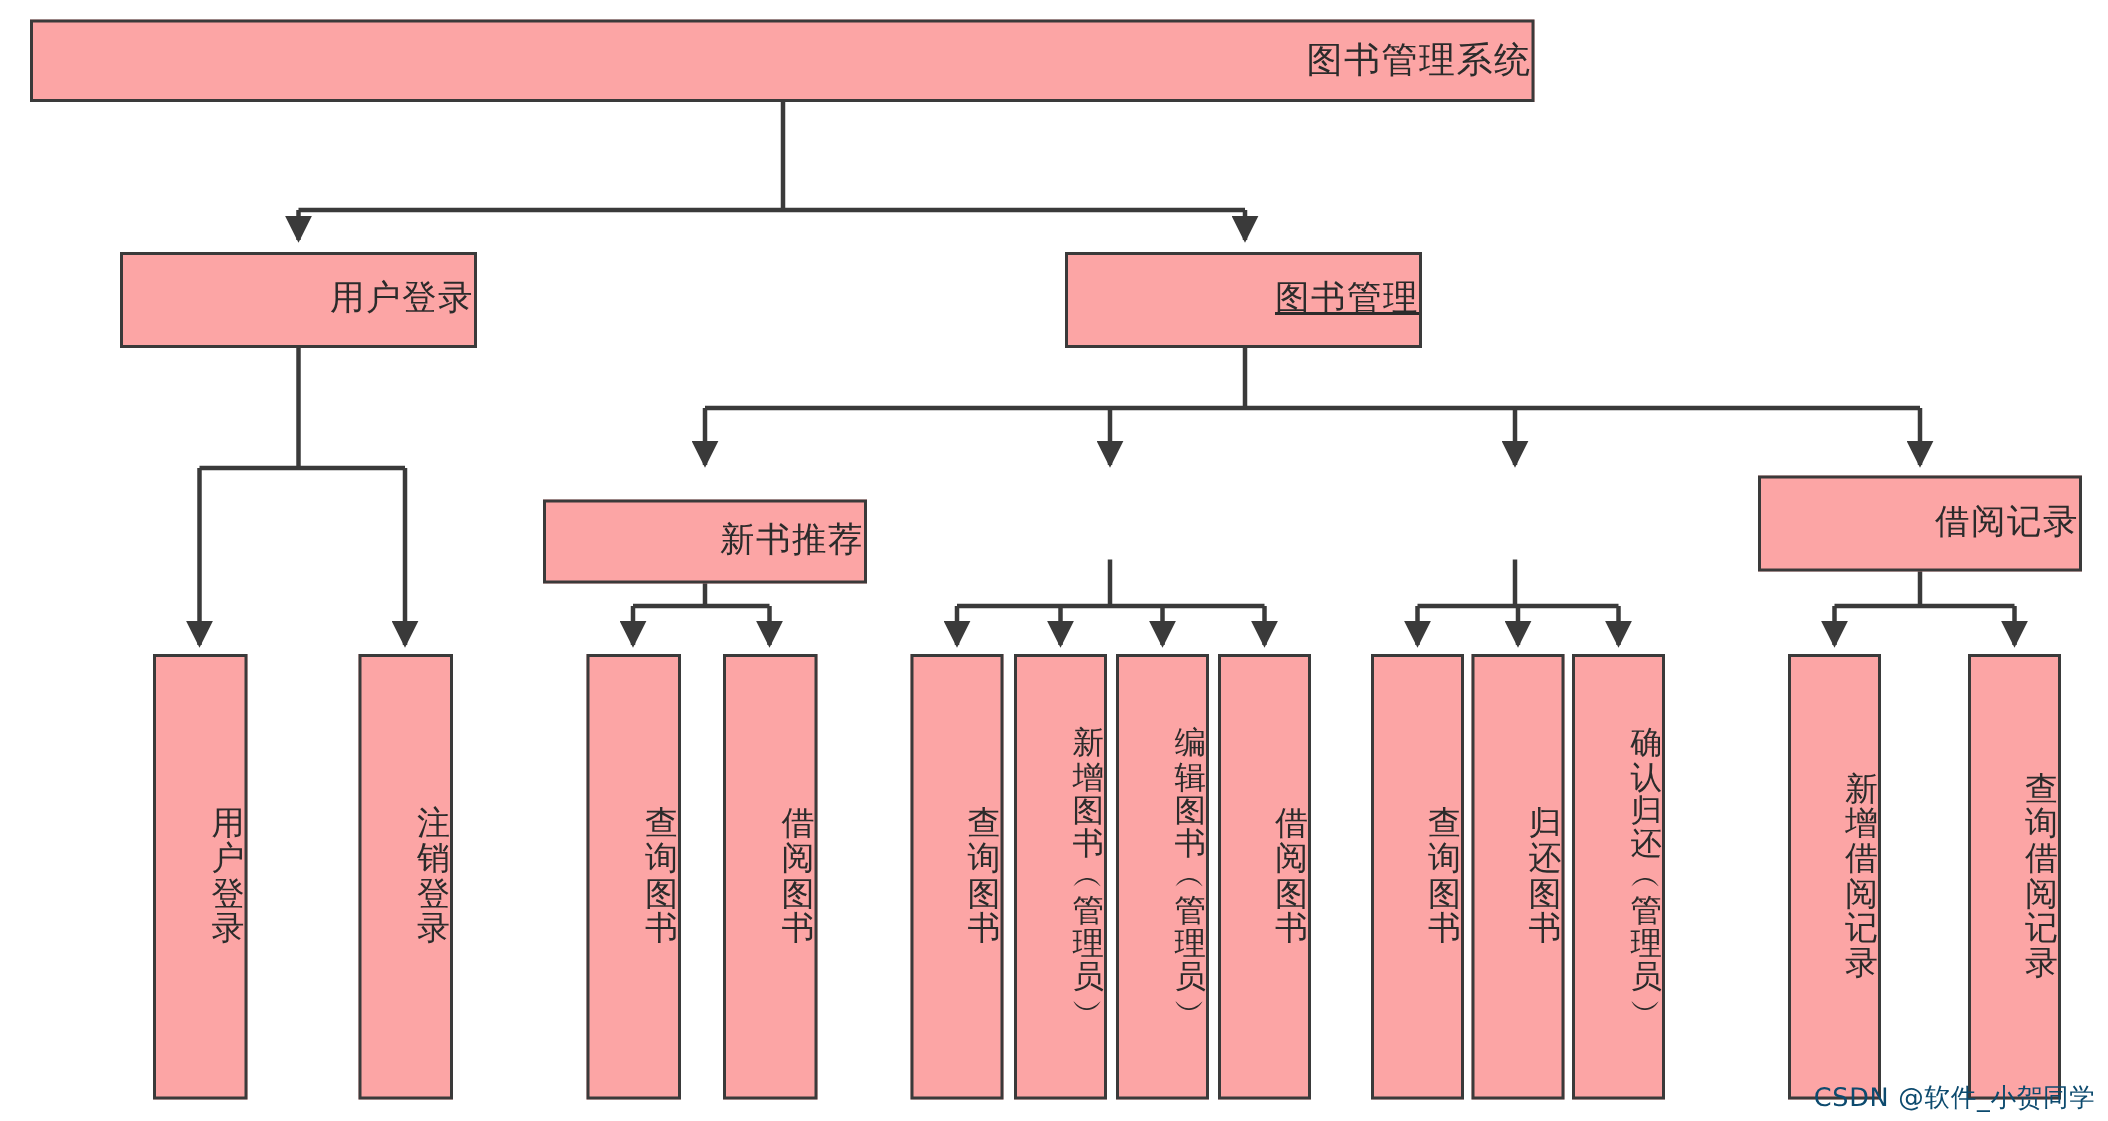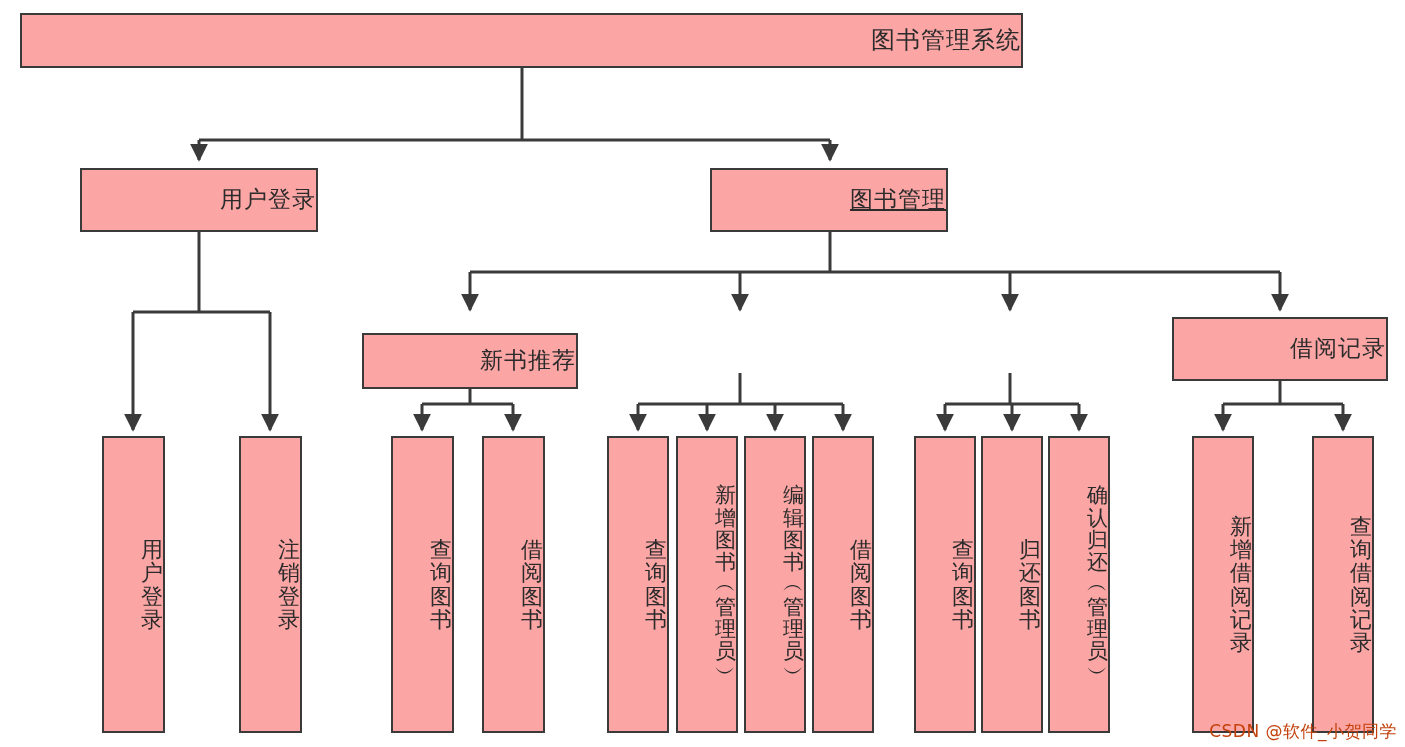--- a/index.html
+++ b/index.html
@@ -54,21 +54,21 @@
     text-align: center;
     line-height: 1.06;
     white-space: pre-line;
     color: #2b2b2b;
   }
   .watermark {
     position: absolute;
     right: 8px;
     bottom: 4px;
     font-size: 17px;
-    color: #c2410c;
+    color: #0c4a6e;
     letter-spacing: 0.5px;
     z-index: 5;
     white-space: nowrap;
   }
 </style>
 </head>
 <body>
 
 <div id="canvas">
 

